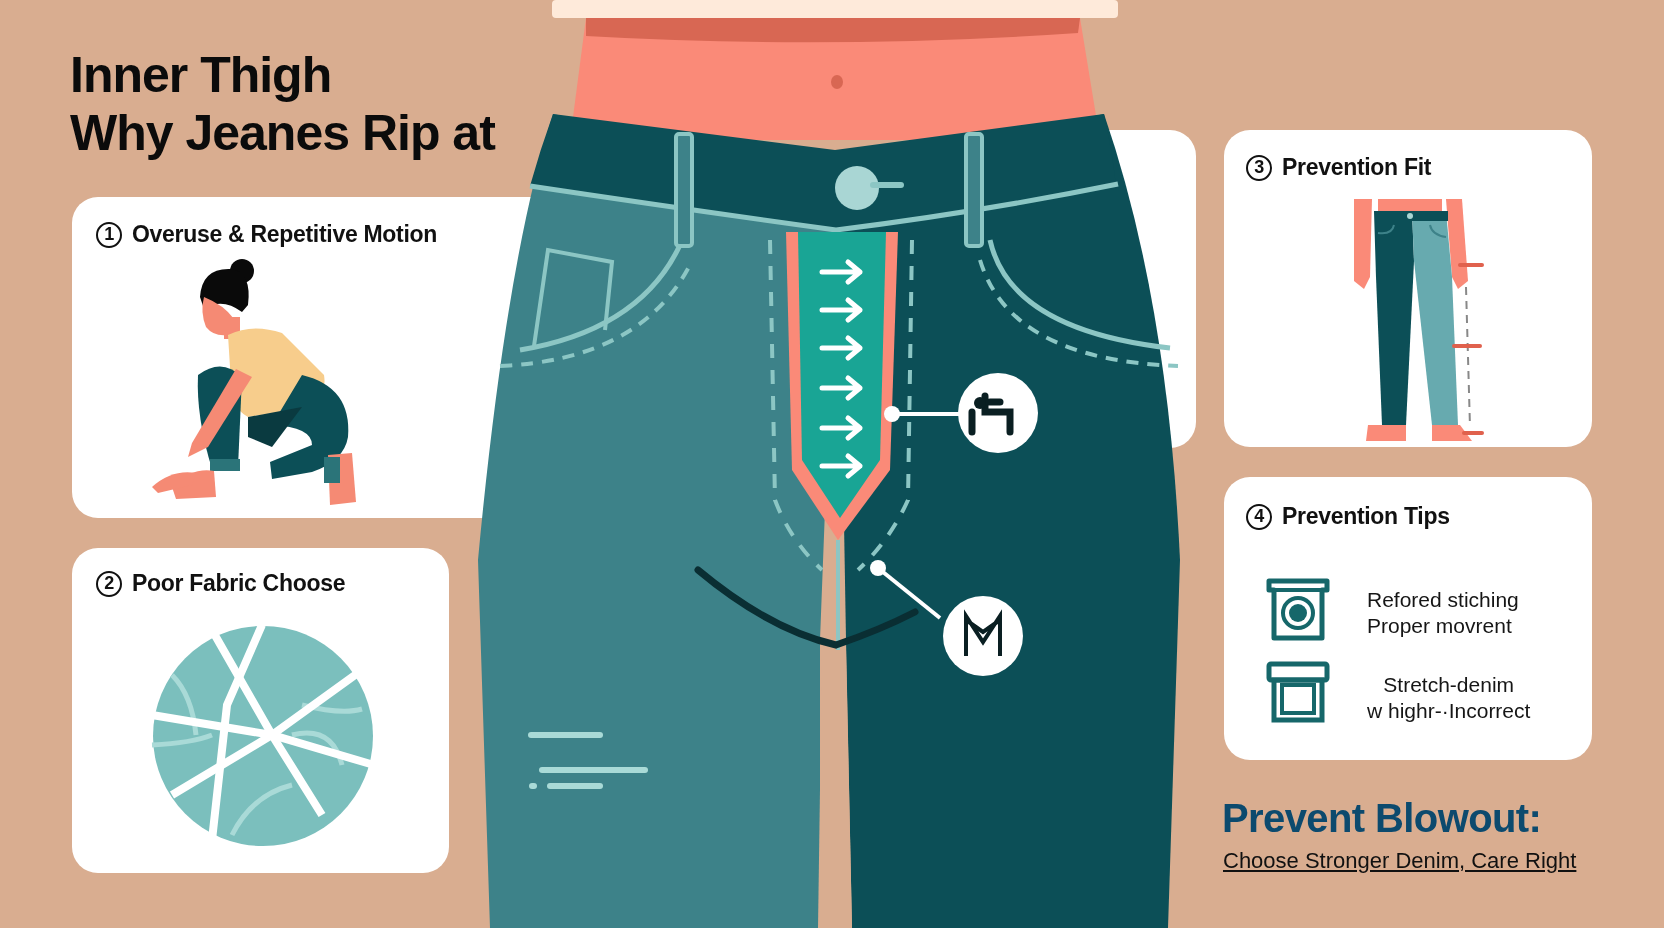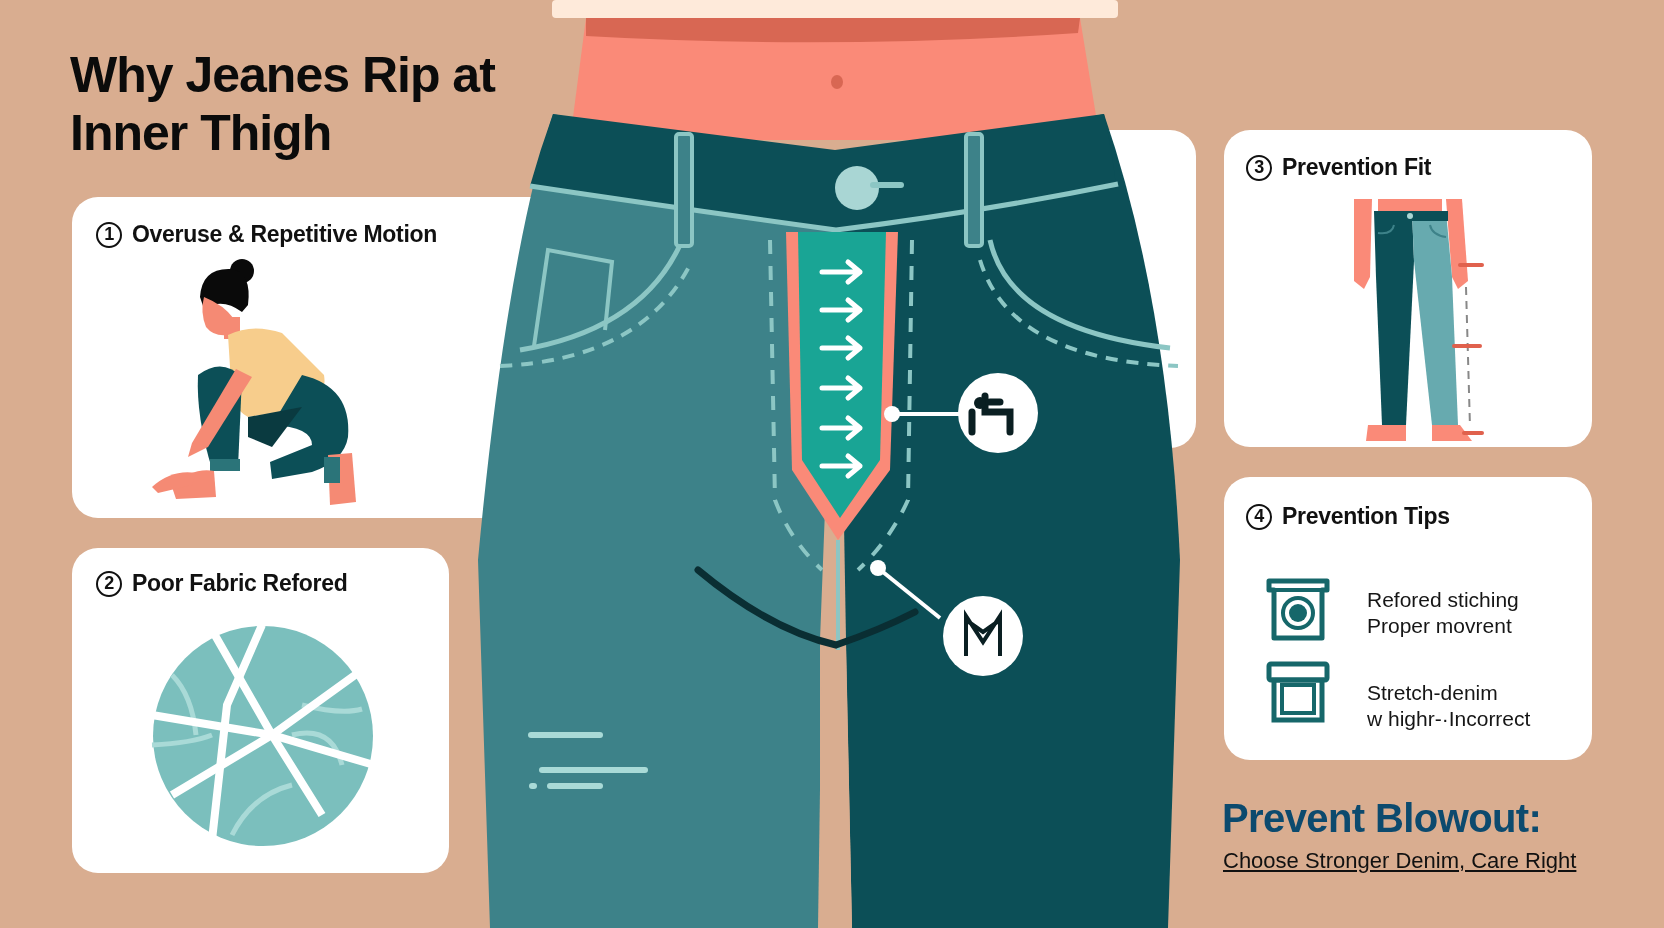--- a/index.html
+++ b/index.html
@@ -10,22 +10,22 @@
   .main-title{position:absolute;left:70px;top:46px;font-size:50px;font-weight:bold;line-height:58px;color:#0b0b0b;letter-spacing:-1px;}
   .tip-text{position:absolute;font-size:21px;line-height:26px;color:#161616;white-space:nowrap;margin-left:16px;}
   .footer-title{position:absolute;left:1222px;top:796px;font-size:40px;font-weight:bold;color:#0c4a6e;letter-spacing:-0.6px;white-space:nowrap;}
   .footer-sub{position:absolute;left:1223px;top:848px;font-size:22px;color:#111;white-space:nowrap;text-decoration:underline;}
   svg{position:absolute;overflow:visible;}
 </style>
 </head>
 <body>
 
 <div class="main-title">
+  <div>Inner Thigh</div>
   <div>Why Jeanes Rip at</div>
-  <div>Inner Thigh</div>
 </div>
 
 <div class="card" style="left:1020px;top:130px;width:176px;height:318px;"></div>
 
 <div class="card" style="left:72px;top:197px;width:520px;height:321px;">
   <div class="card-title" style="left:24px;top:24px;">
     <span class="num">1</span>
     <span>Overuse &amp; Repetitive Motion</span>
   </div>
   <svg style="left:80px;top:60px;" width="320" height="260" viewBox="0 0 320 260">
@@ -50,21 +50,21 @@
 
     <path d="M84 112 L100 120 L56 190 L36 200 L40 186 Z" fill="#f58a74"></path>
     <path d="M20 230 Q40 210 62 214 L64 240 L24 242 Z" fill="#f58a74"></path>
     <path d="M0 230 Q20 212 44 216 L40 228 L6 236Z" fill="#f58a74"></path>
   </svg>
 </div>
 
 <div class="card" style="left:72px;top:548px;width:377px;height:325px;">
   <div class="card-title" style="left:24px;top:22px;">
     <span class="num">2</span>
-    <span>Poor Fabric Refored</span>
+    <span>Poor Fabric Choose</span>
   </div>
   <svg style="left:80px;top:77px;" width="222" height="222" viewBox="0 0 222 222">
     <circle cx="111" cy="111" r="110" fill="#7bbfbd"></circle>
     <g stroke="#a9dad7" stroke-width="5" fill="none">
       <path d="M20 50 Q40 70 44 110"></path>
       <path d="M150 80 Q190 90 210 84"></path>
       <path d="M140 110 Q180 100 190 140"></path>
       <path d="M80 210 Q100 170 140 160"></path>
       <path d="M0 120 Q40 118 60 110"></path>
     </g>
@@ -187,20 +187,20 @@
   </svg>
   <div class="tip-text" style="left:127px;top:110px;">
     <div>Refored stiching</div>
     <div>Proper movrent</div>
   </div>
   <svg style="left:42px;top:184px;" width="64" height="62" viewBox="0 0 64 62">
     <rect x="3" y="3" width="58" height="16" rx="2" fill="none" stroke="#16676a" stroke-width="5"></rect>
     <rect x="8" y="19" width="48" height="40" fill="none" stroke="#16676a" stroke-width="5"></rect>
     <rect x="16" y="24" width="32" height="28" fill="none" stroke="#16676a" stroke-width="4"></rect>
   </svg>
-  <div class="tip-text" style="left:127px;top:203px;">
+  <div class="tip-text" style="left:127px;top:195px;text-align:center;">
     <div>Stretch-denim</div>
     <div>w highr-·Incorrect</div>
   </div>
 </div>
 
 <div class="footer-title">Prevent Blowout:</div>
 <div class="footer-sub">Choose Stronger Denim, Care Right</div>
 
 </body></html>

